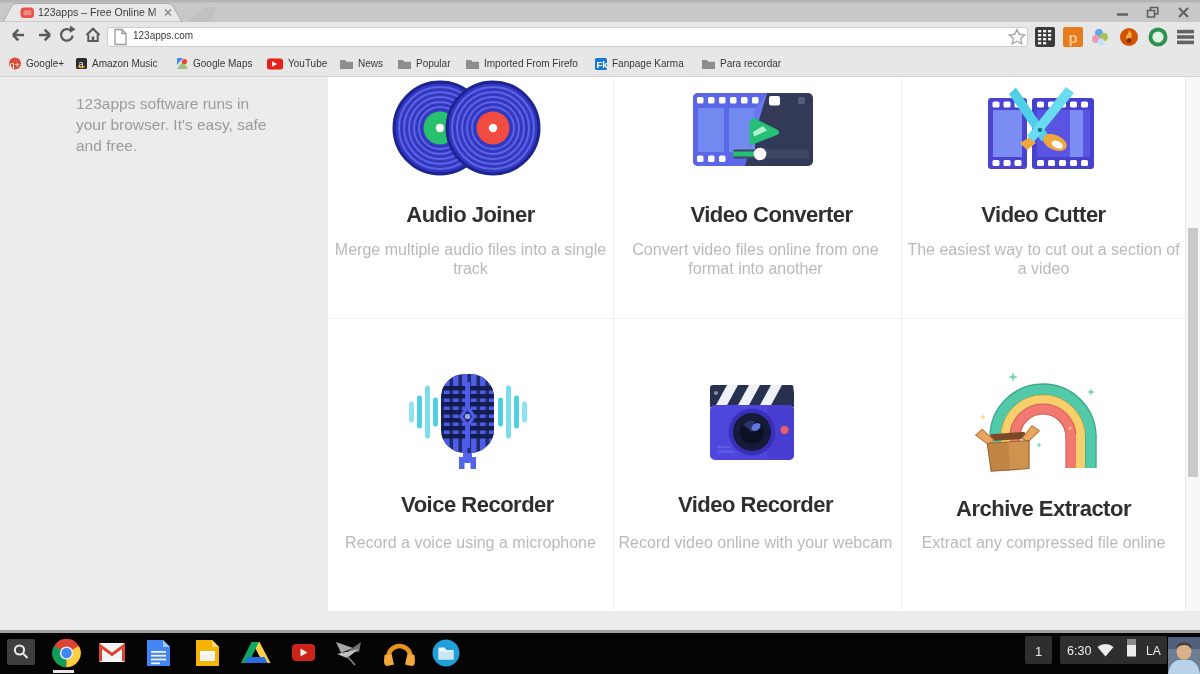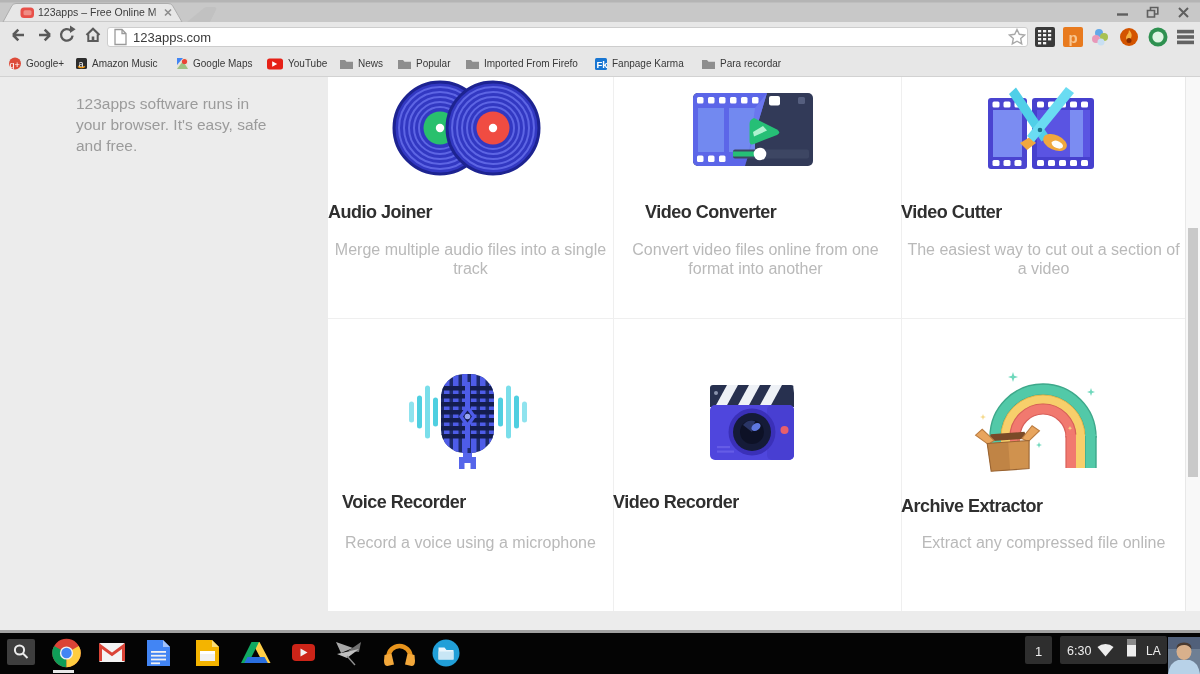--- a/index.html
+++ b/index.html
@@ -5,29 +5,29 @@
   * { margin:0; padding:0; box-sizing:border-box; }
   html,body { width:1200px; height:674px; overflow:hidden; }
   body { font-family:"Liberation Sans", sans-serif; position:relative; background:#ececec; }
   .abs { position:absolute; }
 
   
   #tabbar { left:0; top:0; width:1200px; height:22px; background:#c8c8c8; }
   #toolbar { left:0; top:22px; width:1200px; height:29px; background:#e7e7e7; }
   #bookbar { left:0; top:51px; width:1200px; height:26px; background:#e7e7e7; border-bottom:1px solid #d2d2d2; }
   #omnibox { left:107px; top:27px; width:921px; height:20px; background:#fff; border:1px solid #cdcdcd; border-radius:3px; }
-  .urltext { left:133px; top:30px; font-size:13px; color:#3a3a3a;text-align:right; }
+  .urltext { left:133px; top:30px; font-size:10px; color:#3a3a3a;text-align:right; }
 
   
   #content { left:0; top:77px; width:1200px; height:553px; background:#ececec; }
   #grid { position:absolute; left:328px; top:0px; width:858px; height:534px; background:#fff; }
   .vline { position:absolute; top:0; width:1px; height:534px; background:#efefef; }
   .hline { position:absolute; left:0; width:858px; height:1px; background:#efefef; }
   #sidetext { position:absolute; left:76px; top:16px; width:210px; font-size:15.5px; line-height:21px; color:#9b9b9b; }
-  .title { position:absolute; font-size:18px; font-weight:bold; color:#2f2f2f; text-align:left; width:285px; letter-spacing:-0.5px; }
+  .title { position:absolute; font-size:22px; font-weight:bold; color:#2f2f2f; text-align:center; width:285px; letter-spacing:-0.5px; }
   .desc { position:absolute; font-size:16px; line-height:19px; color:#b9b9b9; text-align:center; width:285px; }
   #scrollbar { position:absolute; left:1185px; top:0; width:15px; height:534px; background:#f8f8f8; border-left:1px solid #e8e8e8; }
   #thumb { position:absolute; left:2px; top:151px; width:10px; height:249px; background:#c9c9c9; }
 
   
   #shelf { left:0; top:630px; width:1200px; height:44px; background:#040404; border-top:3px solid #a2a2a2; }
 </style>
 </head>
 <body>
   <div class="abs" id="tabbar">
@@ -359,20 +359,21 @@
       <div class="title" style="left:0px; top:125px;">Audio Joiner</div>
       <div class="title" style="left:285px; top:125px;padding-left:32px;">Video Converter</div>
       <div class="title" style="left:573px; top:125px;">Video Cutter</div>
       <div class="desc" style="left:0px; top:163px;">Merge multiple audio files into a single<br>track</div>
       <div class="desc" style="left:285px; top:163px;">Convert video files online from one<br>format into another</div>
       <div class="desc" style="left:573px; top:163px;">The easiest way to cut out a section of<br>a video</div>
       <div class="title" style="left:0px; top:415px;padding-left:14px;">Voice Recorder</div>
       <div class="title" style="left:285px; top:415px;">Video Recorder</div>
       <div class="title" style="left:573px; top:403px;margin-top:16px;">Archive Extractor</div>
       <div class="desc" style="left:0px; top:456px;">Record a voice using a microphone</div>
+      <div class="desc" style="left:285px; top:456px;">Record video online with your webcam</div>
       <div class="desc" style="left:573px; top:456px;">Extract any compressed file online</div>
     </div>
     <div id="scrollbar">
       <div id="thumb"></div>
     </div>
   </div>
 
   <div class="abs" id="shelf">
     <svg width="1200" height="44" style="position:absolute;left:0;top:-3px" font-family="Liberation Sans">
       <rect x="0" y="0" width="1200" height="3" fill="#a2a2a2"></rect>

